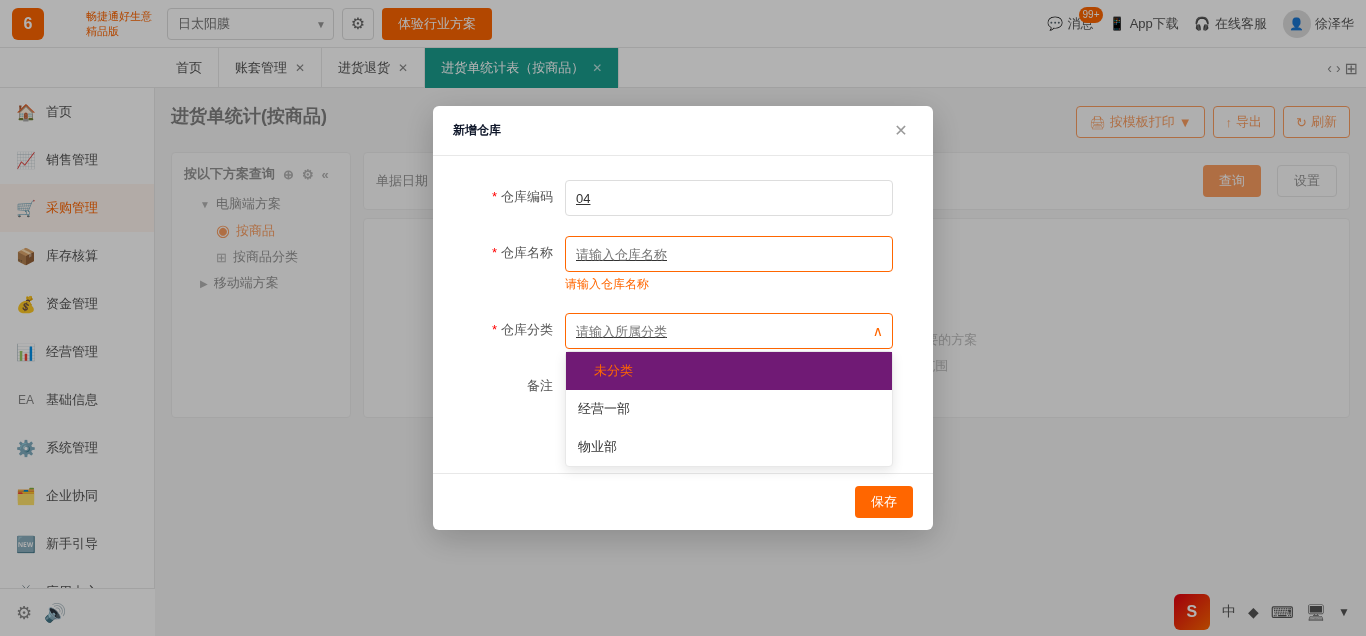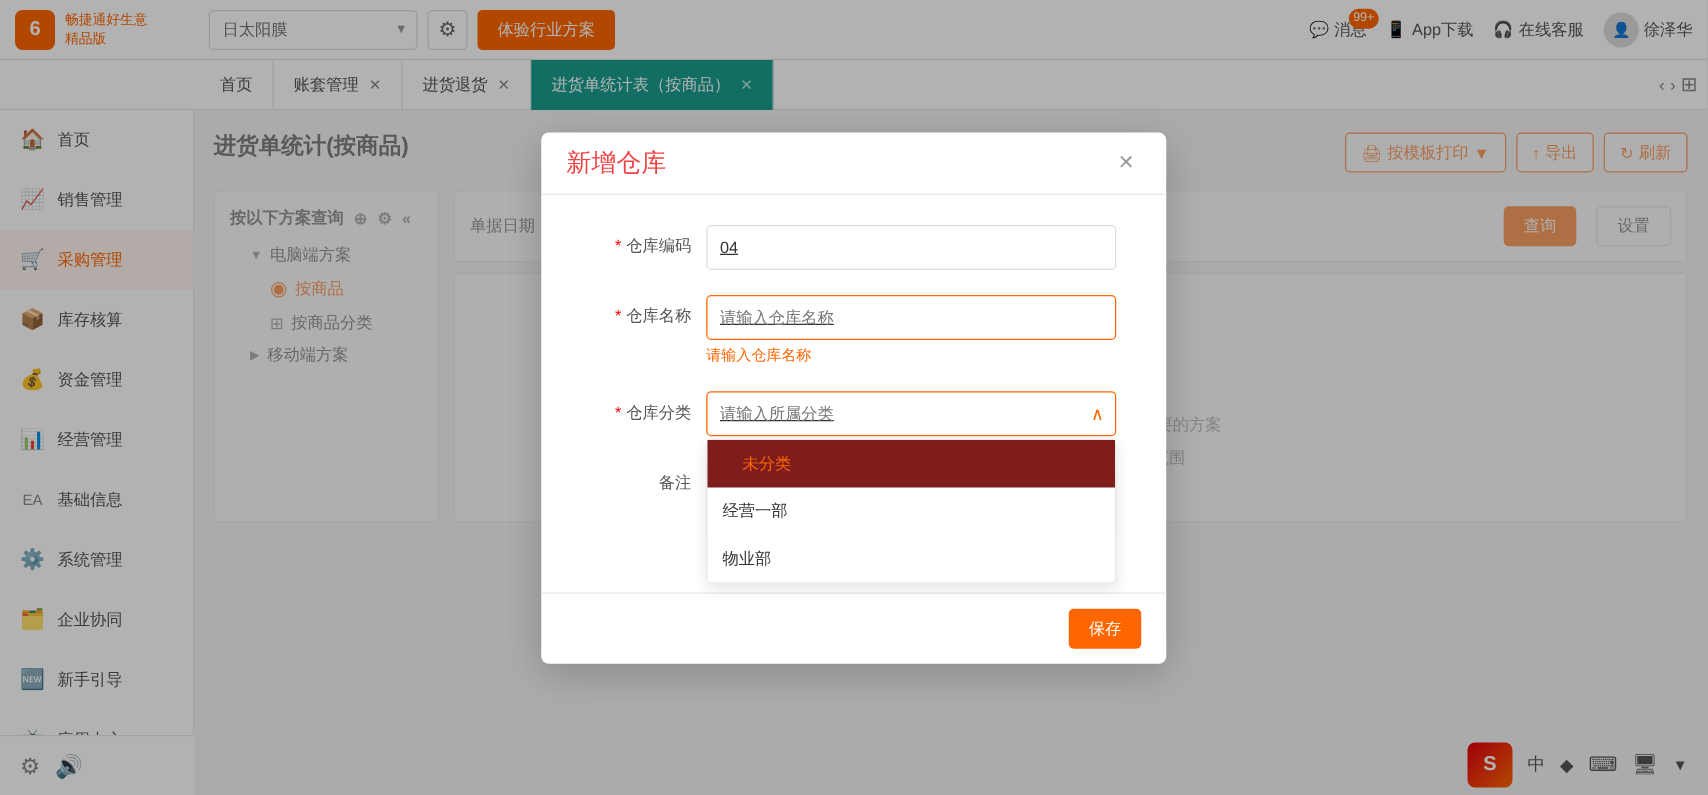--- a/index.html
+++ b/index.html
@@ -29,21 +29,21 @@
       border-radius: 6px;
       display: flex;
       align-items: center;
       justify-content: center;
       color: #fff;
       font-size: 16px;
       font-weight: bold;
       margin-right: 8px;
     }
     .logo-text { font-size: 13px; color: #333; line-height: 1.3; }
-    .logo-text span { display: block; font-size: 11px; color: #f60; }
+    .logo-text span { display: block; font-size: 11px; color: #f60; margin-left: 34px; }
     .header-search {
       flex: 1;
       display: flex;
       align-items: center;
     }
     .search-select {
       height: 32px;
       border: 1px solid #ddd;
       border-radius: 4px;
       padding: 0 24px 0 10px;
@@ -298,23 +298,23 @@
     }
     .dialog-header {
       height: 50px;
       display: flex;
       align-items: center;
       justify-content: space-between;
       padding: 0 20px;
       border-bottom: 1px solid #e8e8e8;
     }
     .dialog-title {
-      font-size: 20px;
-      color: #ef4444;
-      font-weight: 400;
+      font-size: 12px;
+      color: #0f172a;
+      font-weight: 700;
     }
     .dialog-close {
       width: 24px;
       height: 24px;
       display: flex;
       align-items: center;
       justify-content: center;
       color: #999;
       cursor: pointer;
       font-size: 16px;
@@ -386,21 +386,21 @@
       box-shadow: 0 4px 12px rgba(0,0,0,0.1);
       z-index: 200;
       margin-top: 2px;
     }
     .dropdown-item {
       padding: 10px 12px;
       font-size: 13px;
       color: #333;
       cursor: pointer;
     }
-    .dropdown-item.selected { background: #7f1d1d; color: #f60; padding-left: 28px; }
+    .dropdown-item.selected { background: #701a75; color: #f60; padding-left: 28px; }
     .textarea-field {
       width: 100%;
       border: 1px solid #ddd;
       border-radius: 4px;
       padding: 8px 10px;
       font-size: 13px;
       color: #333;
       resize: none;
       height: 60px;
       outline: none;

